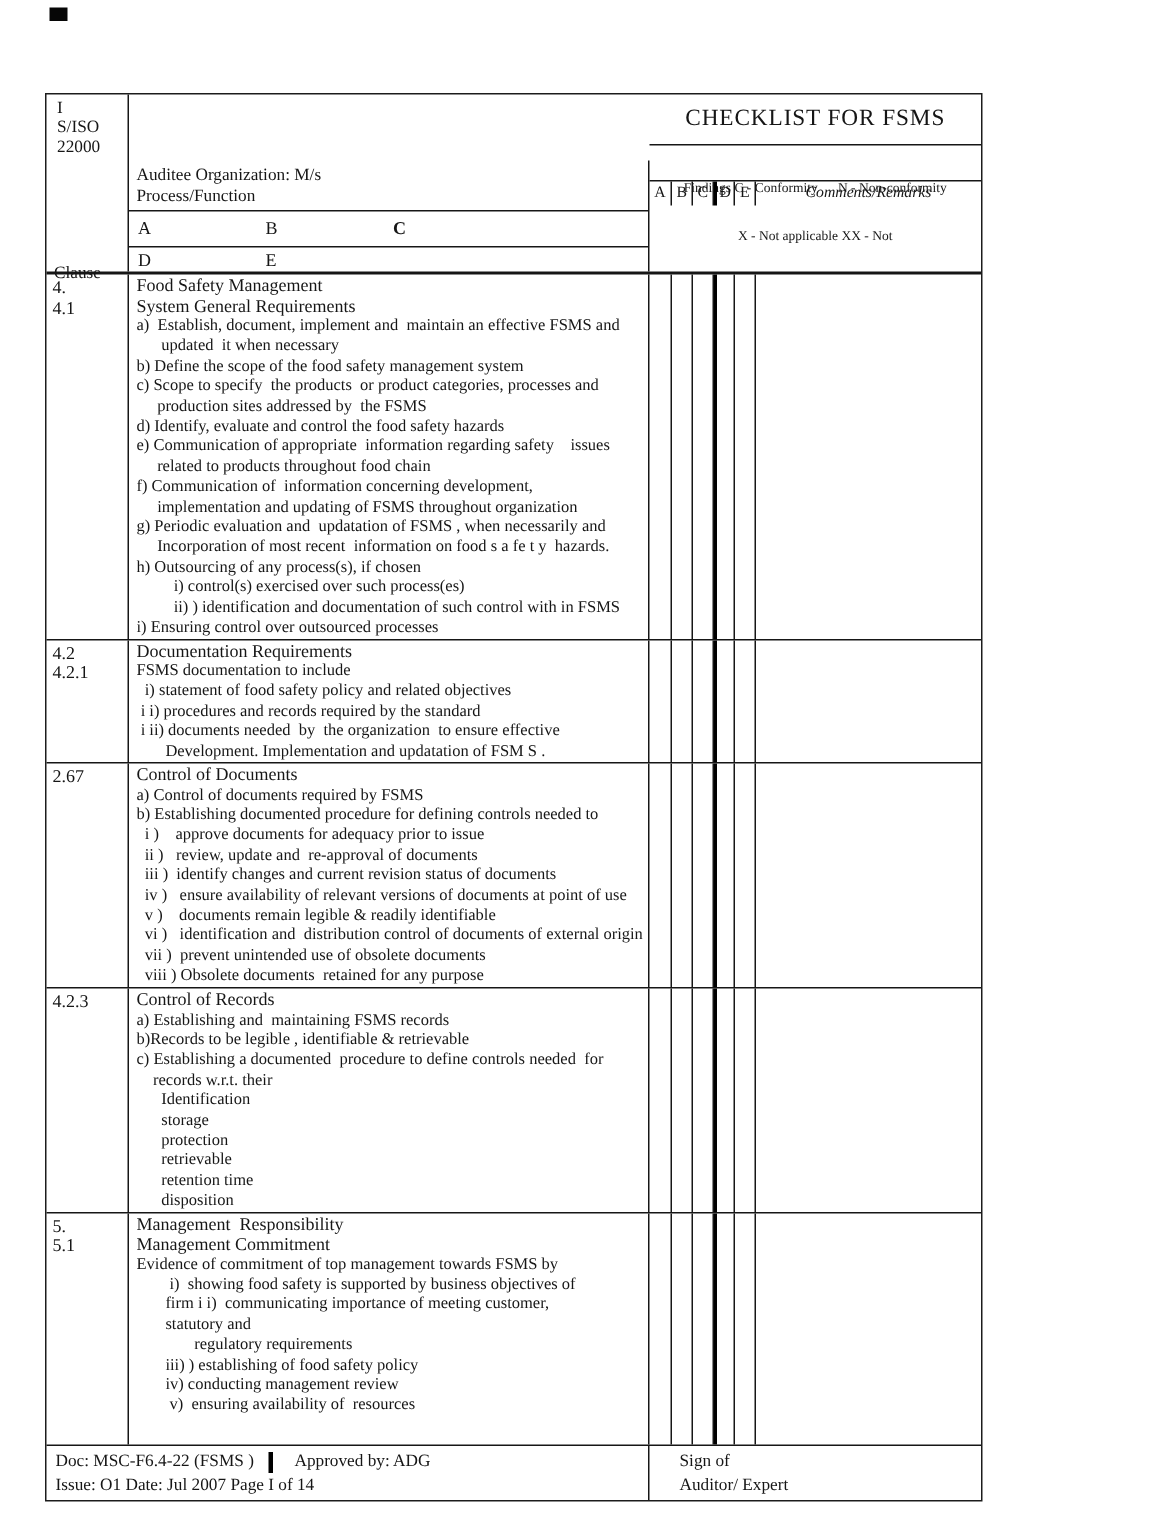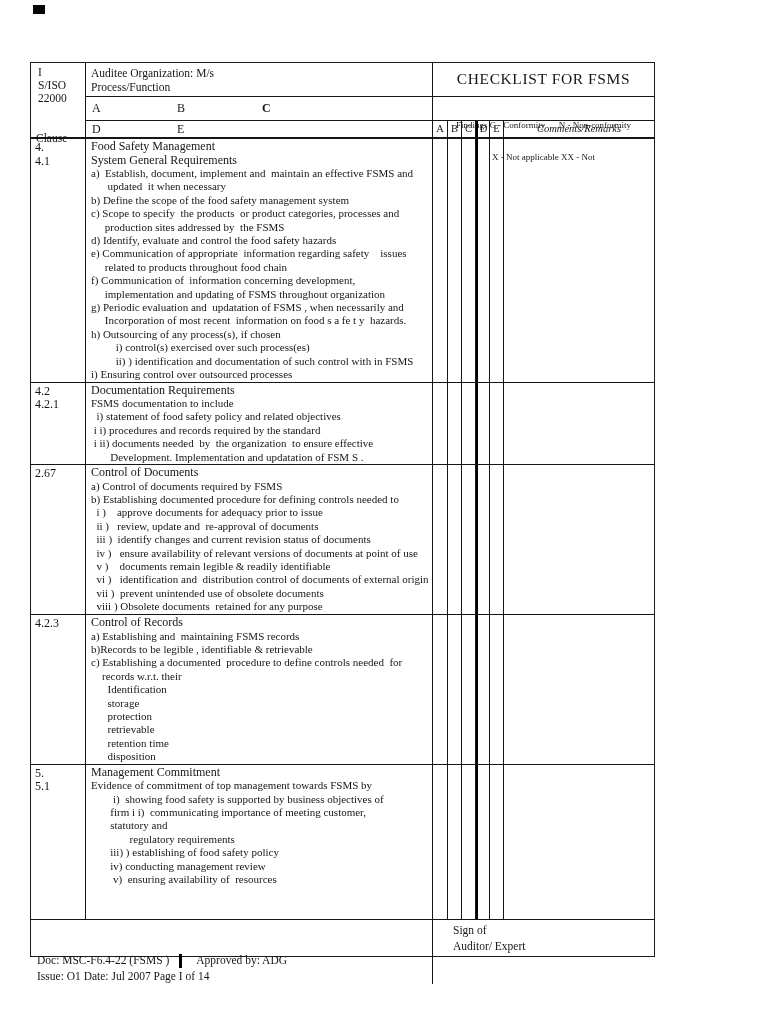--- a/index.html
+++ b/index.html
@@ -6,21 +6,21 @@
   body{width:768px;height:1024px;position:relative;font-family:"Liberation Serif",serif;color:#161616;}
   .page{position:absolute;inset:0;background:#fff;}
   .scan-mark{position:absolute;left:33px;top:5px;width:12px;height:9px;background:#060606;}
   .doc-table{position:absolute;left:30px;top:62px;width:625px;box-sizing:border-box;border:1.6px solid #1c1c1c;background:#fff;}
 
   
   .hdr{display:grid;grid-template-columns:55px 347px 1fr;border-bottom:2px solid #161616;}
   .hclause{border-right:1px solid #161616;position:relative;padding:3px 0 0 7px;}
   .hclause-line{font-size:11.5px;line-height:13px;white-space:pre;}
   .clause-label{position:absolute;left:5px;bottom:-7px;font-size:11.5px;}
-  .hmid{border-right:1px solid #161616;display:flex;flex-direction:column;}
+  .hmid{border-right:1px solid #161616;display:flex;flex-direction:column;margin-top:44px;}
   .hmid-r1{height:34px;box-sizing:border-box;border-bottom:1px solid #161616;padding:3px 0 0 5px;font-size:11.5px;line-height:14px;}
   .hmid-r2{height:24px;box-sizing:border-box;border-bottom:1px solid #161616;display:flex;align-items:center;padding-left:6px;font-size:12px;}
   .hmid-r3{height:16px;display:flex;align-items:center;padding-left:6px;font-size:12px;}
   .hmid-r2 span,.hmid-r3 span{display:inline-block;width:85px;}
   .bold{font-weight:bold;}
   .hright{display:flex;flex-direction:column;}
   .htitle{height:34px;box-sizing:border-box;border-bottom:1px solid #161616;text-align:center;font-size:15.5px;letter-spacing:.6px;padding-top:7px;}
   .hfind{height:24px;box-sizing:border-box;border-bottom:1px solid #161616;text-align:center;font-size:9px;line-height:10.5px;padding-top:2px;white-space:pre;}
   .hcols{height:16px;display:grid;grid-template-columns:15px 14px 14px 14px 14px 1fr;font-size:10.5px;}
   .ch{border-right:1px solid #161616;text-align:center;line-height:15px;overflow:hidden;}
@@ -37,21 +37,21 @@
   .title-line{font-size:12px;line-height:13.5px;white-space:pre;overflow:hidden;}
   .item-line{font-size:11px;line-height:13.4px;white-space:pre;overflow:hidden;}
   .fc{border-right:1px solid #161616;}
   .fc.fd{border-left:2px solid #000;}
   .s5{min-height:154px;}
   .s3{min-height:149px;}
 
   
   .tfooter{display:grid;grid-template-columns:402px 1fr;border-top:1.6px solid #161616;height:37px;box-sizing:border-box;}
   .f-left{border-right:1px solid #161616;padding:2px 4px 0 6px;font-size:11.5px;line-height:16px;}
-  .f-line1{display:flex;align-items:flex-end;margin-top:30px;}
+  .f-line1{display:flex;align-items:flex-end;}
   .thick-bar{width:3px;height:14px;background:#000;margin-left:10px;}
   .f-approved{margin-left:14px;}
   .f-right{padding:2px 0 0 8px;font-size:11.5px;line-height:16px;margin-left:12px;}
 </style>
 </head>
 <body>
 
 <div class="page">
   <div class="scan-mark"></div>
 
@@ -216,20 +216,21 @@
       <div class="cell cmt"></div>
     </section>
 
     <section class="sec s5">
       <div class="cell clause">
           <div class="clause-line">5.</div>
           <div class="clause-line">5.1</div>
         </div>
       <div class="cell desc">
         <div>
+            <div class="title-line">Management  Responsibility</div>
             <div class="title-line">Management Commitment</div>
           </div>
         <div>
             <div class="item-line">Evidence of commitment of top management towards FSMS by</div>
             <div class="item-line">        i)  showing food safety is supported by business objectives of</div>
             <div class="item-line">       firm i i)  communicating importance of meeting customer,</div>
             <div class="item-line">       statutory and</div>
             <div class="item-line">              regulatory requirements</div>
             <div class="item-line">       iii) ) establishing of food safety policy</div>
             <div class="item-line">       iv) conducting management review</div>

